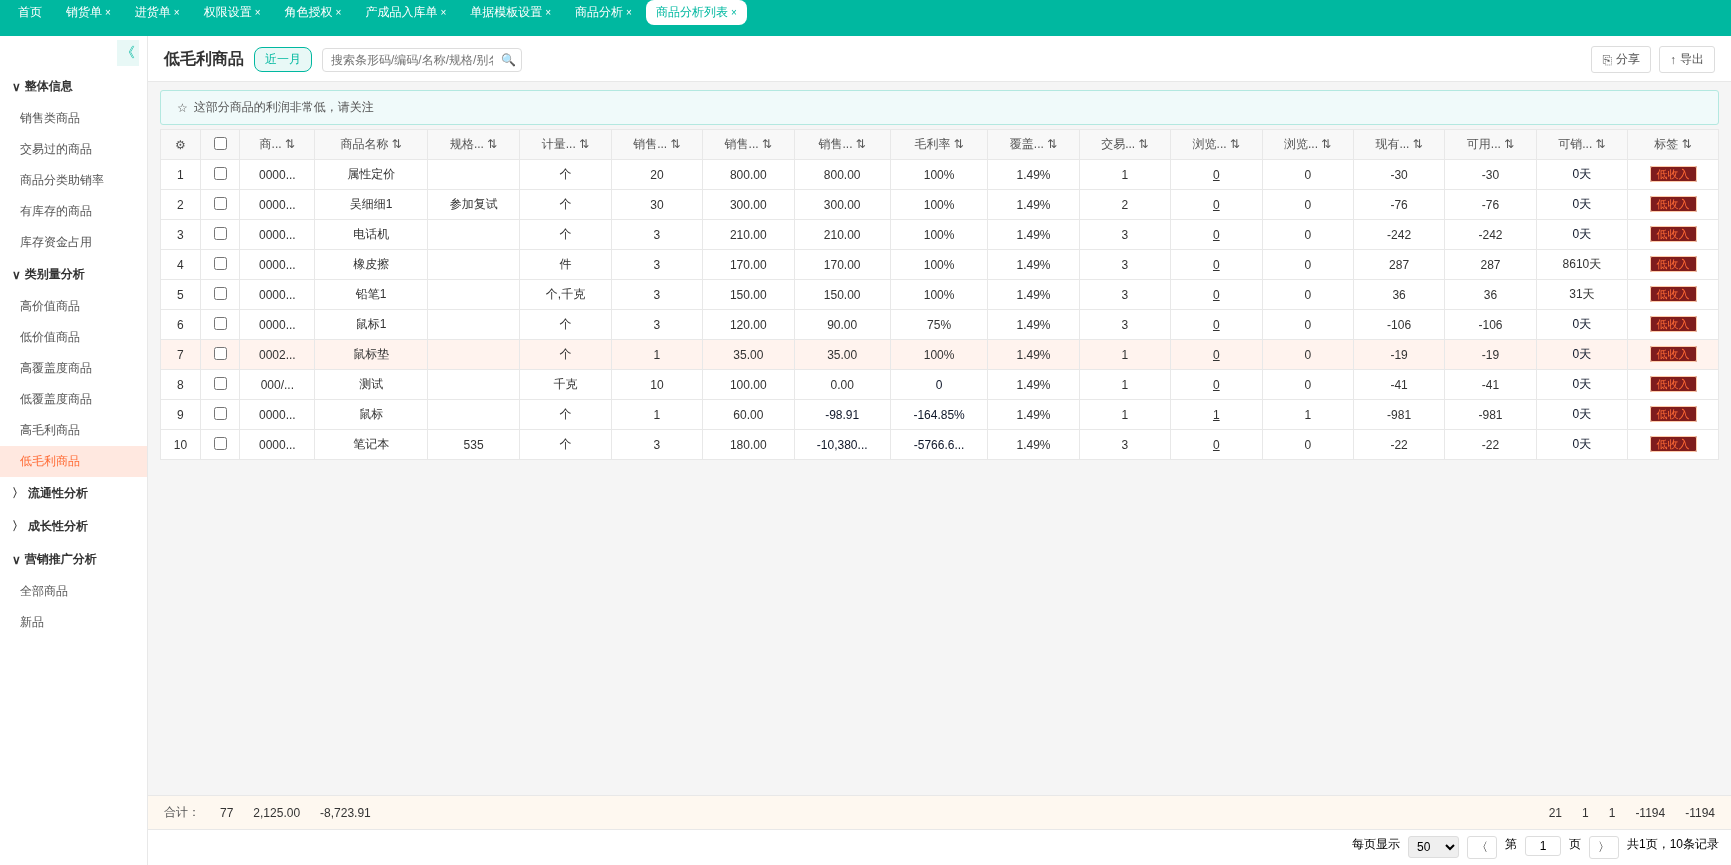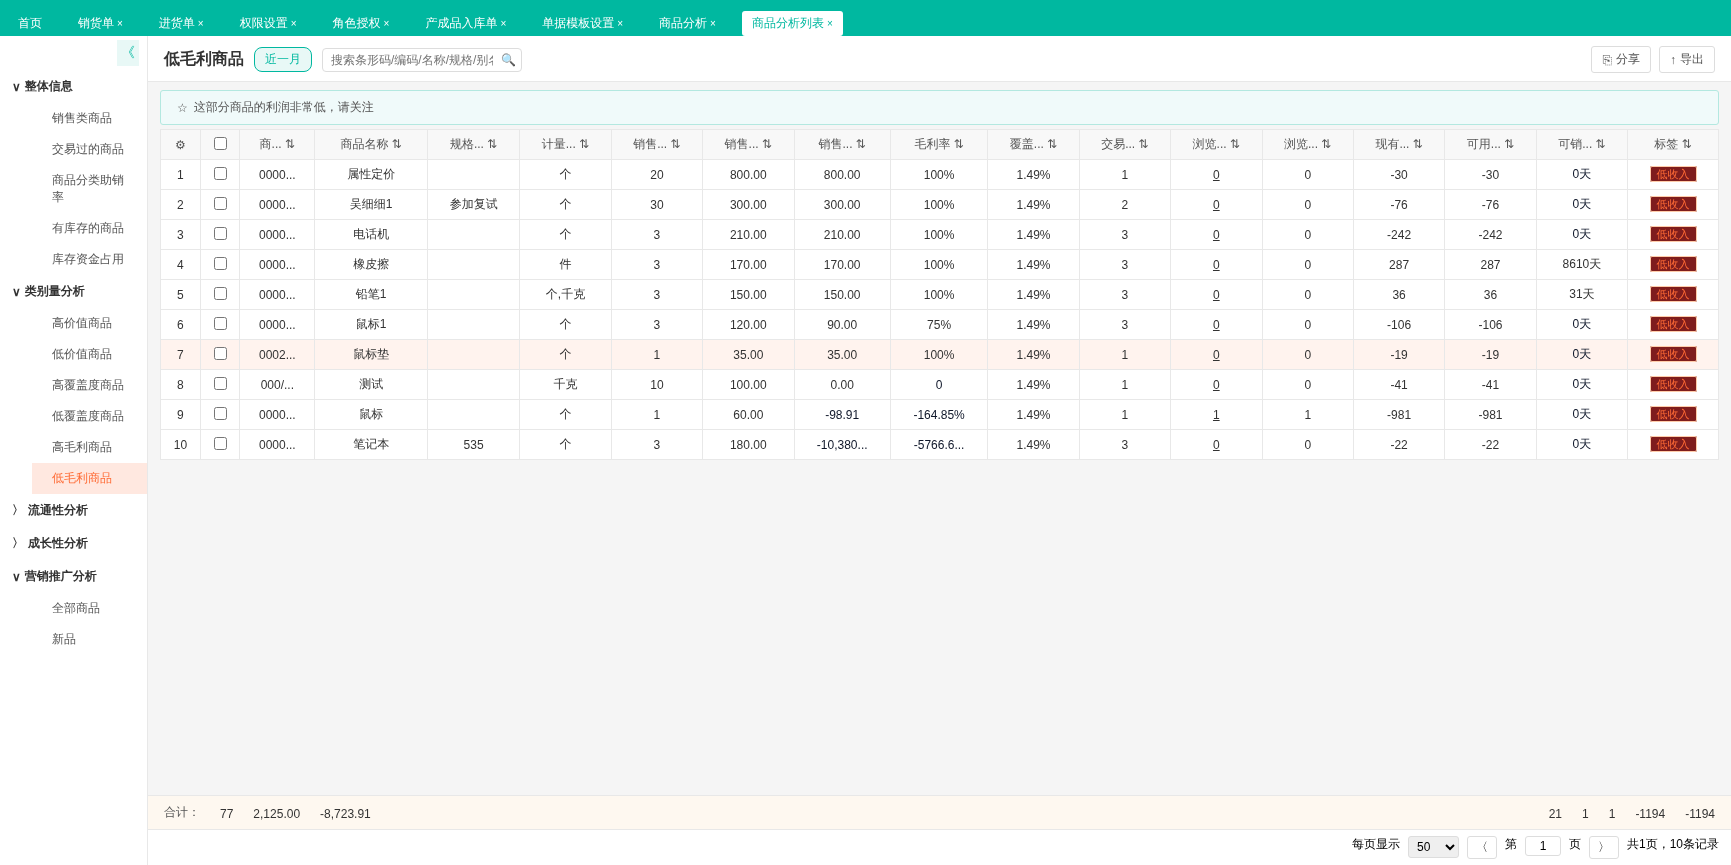--- a/index.html
+++ b/index.html
@@ -2,36 +2,36 @@
 <html><head>
   <meta charset="utf-8">
   <style>
     * { box-sizing: border-box; margin: 0; padding: 0; font-family: 'Microsoft YaHei', Arial, sans-serif; font-size: 12px; }
     body { background: #f5f5f5; overflow-x: hidden; }
 
     
     .top-nav {
       background: #00b8a0;
       display: flex;
-      align-items: flex-end;
+      align-items: flex-start;
       height: 36px;
       padding: 0 8px;
-      gap: 16px;
+      gap: 4px;
     }
     .nav-item {
       color: #fff;
       padding: 4px 10px;
       cursor: pointer;
       border-radius: 3px;
       white-space: nowrap;
       display: flex;
       align-items: center;
       gap: 3px;
     }
-    .nav-item.active { background: #fff; color: #00b8a0; }
+    .nav-item.active { background: #fff; color: #00b8a0; border-radius: 8px; }
     .nav-close { font-size: 10px; cursor: pointer; }
 
     
     .main-layout {
       display: flex;
       height: calc(100vh - 36px);
     }
 
     
     .sidebar {
@@ -47,21 +47,20 @@
       font-weight: bold;
       cursor: pointer;
       display: flex;
       align-items: center;
       gap: 4px;
     }
     .sidebar-item {
       padding: 7px 12px 7px 20px;
       color: #555;
       cursor: pointer;
-      margin-left: 32px;
     }
     .sidebar-item.active { background: #ffe8e0; color: #ff6b35; }
 
     
     .content {
       flex: 1;
       display: flex;
       flex-direction: column;
       overflow: hidden;
       background: #f5f5f5;
@@ -182,21 +181,21 @@
     }
     .text-red { color: #0f172a; }
     .underline { text-decoration: underline; cursor: pointer; }
 
     
     .footer-summary {
       background: #fef8f0;
       border-top: 1px solid #e8e8e8;
       padding: 8px 16px;
       display: flex;
-      align-items: flex-end;
+      align-items: center;
       gap: 20px;
     }
     .footer-summary .label { color: #555; }
     .footer-summary .value { color: #333; font-weight: normal; }
 
     
     .pagination-bar {
       display: flex;
       align-items: flex-start;
       justify-content: flex-end;

